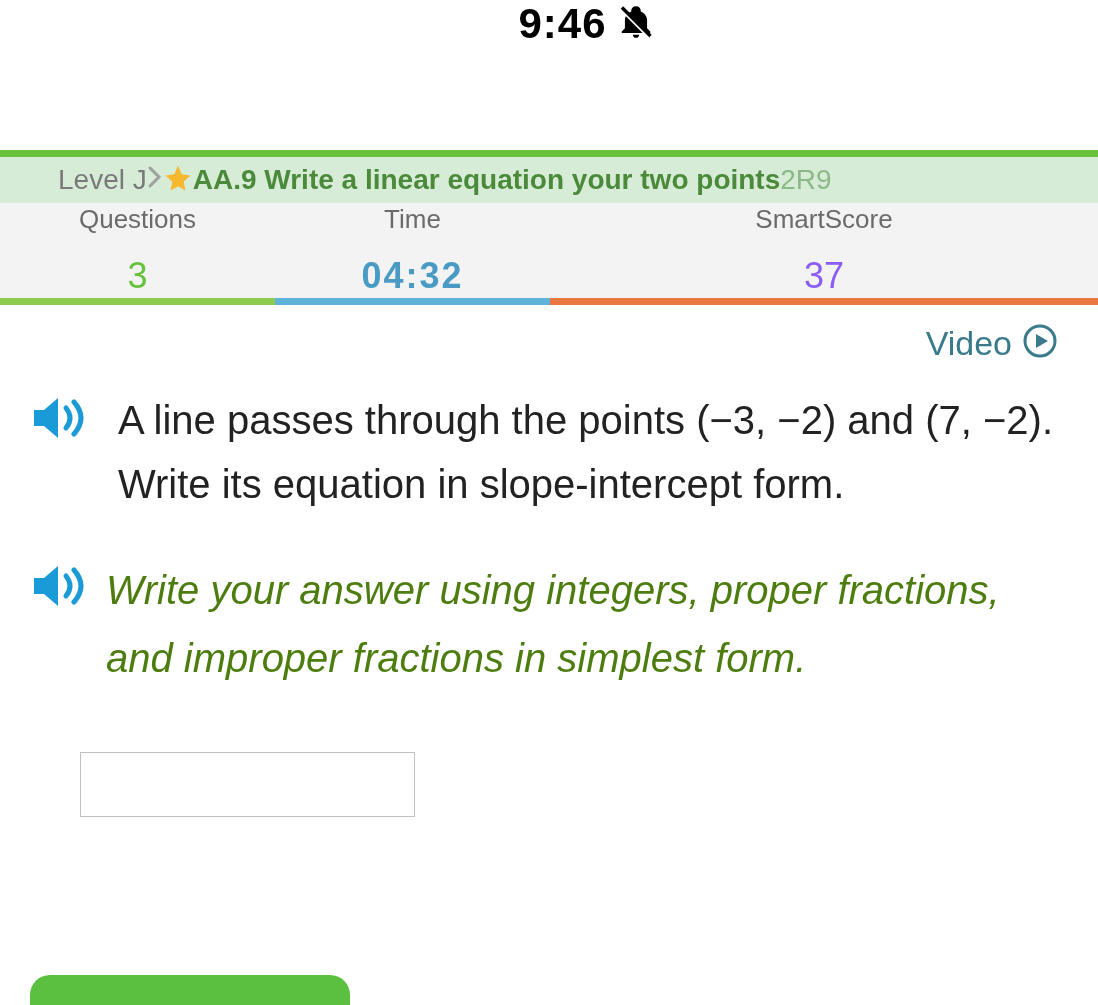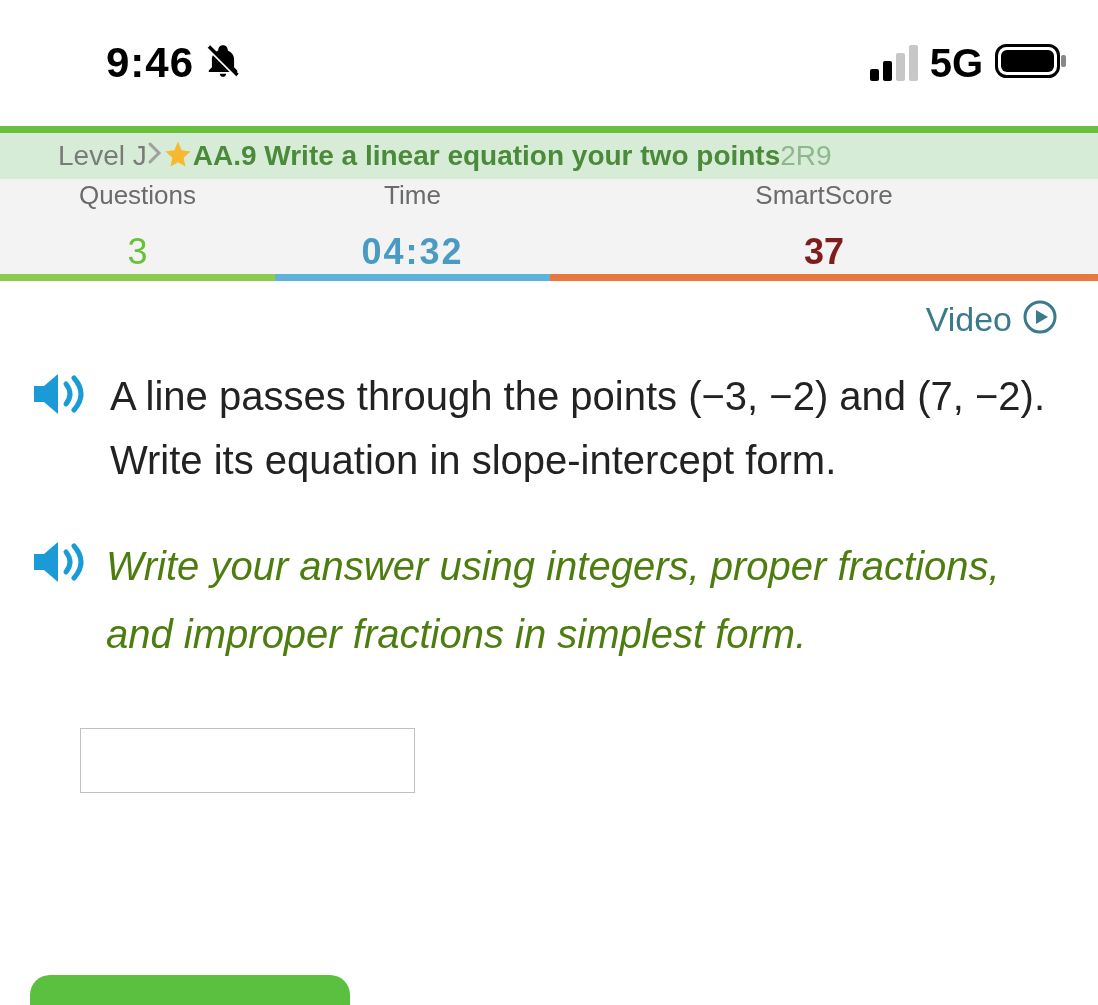--- a/index.html
+++ b/index.html
@@ -12,21 +12,22 @@
       width: 1098px;
       height: 1005px;
       background: #fff;
       position: relative;
     }
     .status-bar {
       display: flex;
       justify-content: space-between;
       align-items: center;
       padding: 0 31px;
-      height: 126px;
+      height: 150px;
+      flex-direction: column;
     }
     .status-left {
       display: flex;
       align-items: center;
       gap: 10px;
     }
     .status-time {
       font-weight: 700;
       font-size: 42px;
       color: #000;
@@ -113,23 +114,23 @@
       font-size: 36px;
       font-weight: 500;
     }
     .stat-value-blue {
       color: #4a9bc4;
       font-size: 36px;
       font-weight: 700;
       letter-spacing: 2px;
     }
     .stat-value-orange {
-      color: #7f1d1d;
+      color: #8b5cf6;
       font-size: 36px;
-      font-weight: 700;
+      font-weight: 400;
     }
     .progress-row {
       display: flex;
       height: 7px;
     }
     .progress-green {
       background: #8dcb4d;
       width: 275px;
     }
     .progress-blue {
@@ -151,21 +152,21 @@
       color: #3a7a8a;
       font-size: 34px;
       font-weight: 400;
     }
     .content {
       padding: 20px 30px;
     }
     .question-block {
       display: flex;
       align-items: flex-start;
-      gap: 20px;
+      gap: 28px;
       margin-bottom: 40px;
     }
     .speaker-icon {
       flex-shrink: 0;
       margin-top: 6px;
     }
     .question-text {
       color: #222;
       font-size: 40px;
       line-height: 1.6;
@@ -208,36 +209,20 @@
 <body>
 
 <div class="status-bar">
   <div class="status-left">
     <span class="status-time">9:46</span>
     <span>
       <svg width="38" height="38" viewBox="0 0 24 24" fill="#000">
         <path d="M12 2C10.3 2 9 3.3 9 5v.3C6.6 6.2 5 8.4 5 11v5l-2 2v1h18v-1l-2-2v-5c0-2.6-1.6-4.8-4-5.7V5c0-1.7-1.3-3-3-3z M10 20c0 1.1.9 2 2 2s2-.9 2-2h-4z"></path>
         <line x1="3" y1="3" x2="21" y2="21" stroke="#000" stroke-width="2.5"></line>
         <line x1="3" y1="3" x2="21" y2="21" stroke="#fff" stroke-width="1" transform="translate(-1,1)"></line>
-      </svg>
-    </span>
-  </div>
-  <div class="status-right">
-    <span class="signal-bars">
-      <span class="signal-bar" style="height:12px;background:#000"></span>
-      <span class="signal-bar" style="height:20px;background:#000"></span>
-      <span class="signal-bar" style="height:28px;background:#c7c7c7"></span>
-      <span class="signal-bar" style="height:36px;background:#c7c7c7"></span>
-    </span>
-    <span class="network-label">5G</span>
-    <span>
-      <svg width="72" height="34" viewBox="0 0 72 34">
-        <rect x="1.5" y="1.5" width="62" height="31" rx="10" ry="10" fill="none" stroke="#000" stroke-width="3"></rect>
-        <rect x="6" y="6" width="53" height="22" rx="6" ry="6" fill="#000"></rect>
-        <rect x="66" y="11" width="5" height="12" rx="2" fill="#888"></rect>
       </svg>
     </span>
   </div>
 </div>
 
 <div class="green-line"></div>
 
 <div class="breadcrumb-bar">
   <span class="breadcrumb-level">Level J</span>
   <span class="breadcrumb-chevron">

